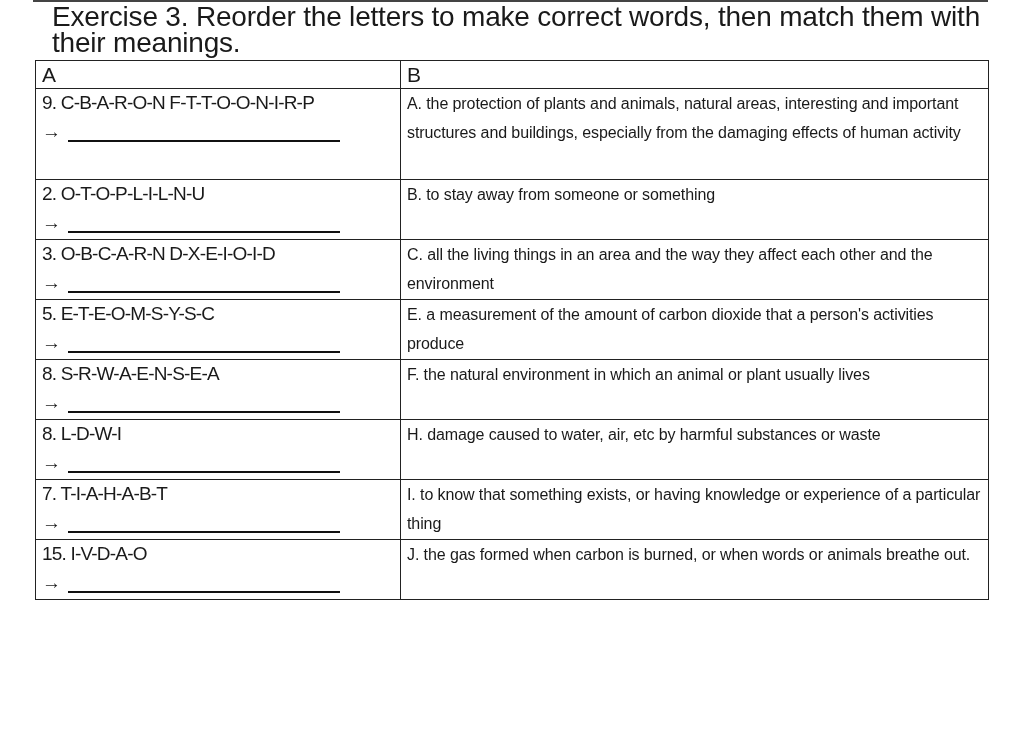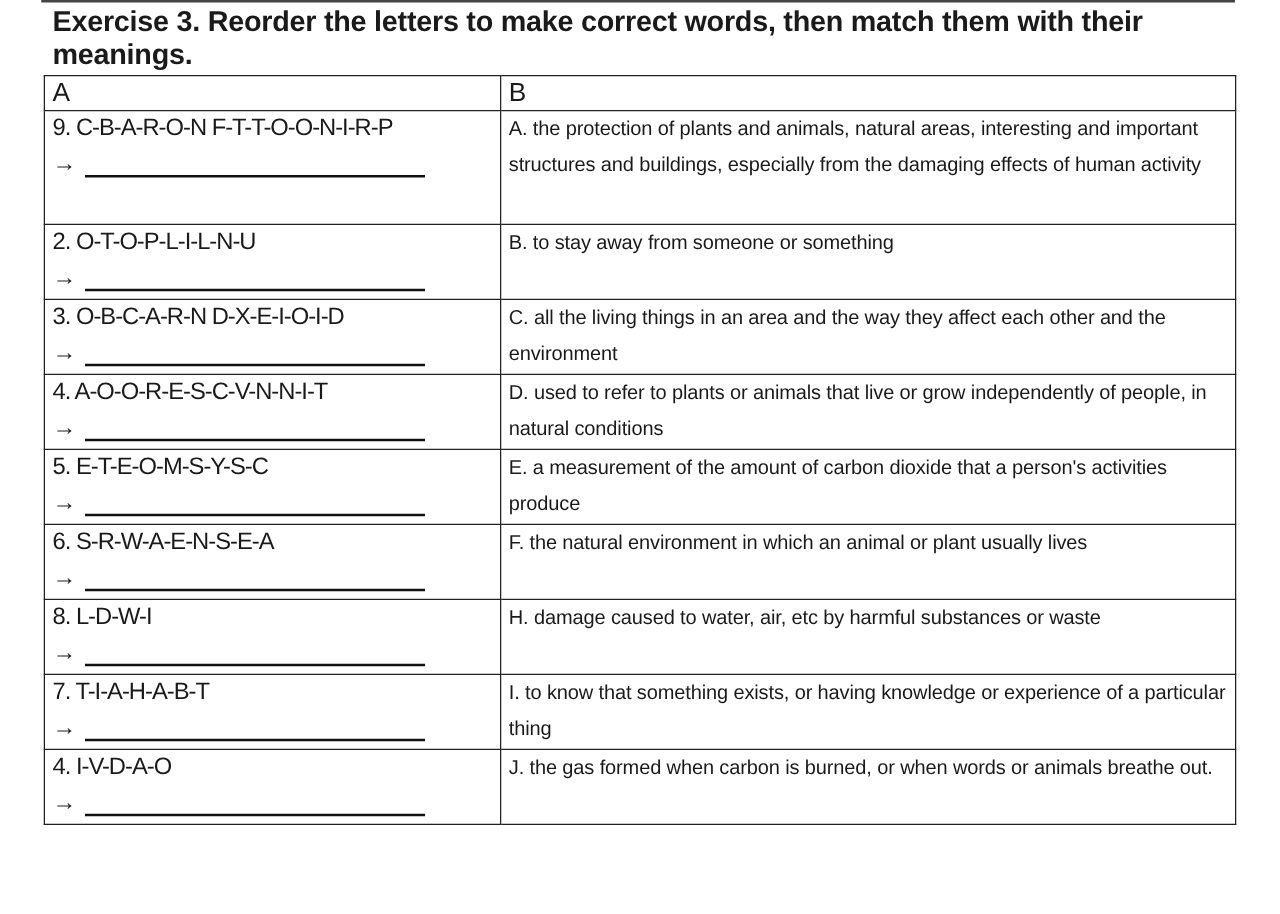--- a/index.html
+++ b/index.html
@@ -1,18 +1,18 @@
 <!DOCTYPE html>
 <html><head>
 <meta charset="utf-8">
 <style>
   html, body { margin: 0; padding: 0; background: #ffffff; }
   body { width: 1024px; height: 731px; position: relative; overflow: hidden; font-family: "Liberation Sans", sans-serif; color: #1a1a1a; }
   .top-rule { position: absolute; left: 33px; top: 0; width: 955px; height: 2px; background: #444; }
-  .title { position: absolute; left: 42px; top: 4px; width: 960px; font-family: "Liberation Sans", sans-serif; font-weight: bold; font-size: 23px; line-height: 26px; color: #1a1a1a; letter-spacing: -0.2px; }
+  .title { position: absolute; left: 52px; top: 4px; width: 960px; font-family: "Liberation Sans", sans-serif; font-weight: normal; font-size: 28px; line-height: 26px; color: #1a1a1a; letter-spacing: -0.2px; }
   table.ex { position: absolute; left: 35px; top: 60px; width: 953px; border-collapse: collapse; table-layout: fixed; }
   table.ex td, table.ex th { border: 1.6px solid #222; vertical-align: top; padding: 0 6px; font-weight: normal; text-align: left; }
   col.colA { width: 365px; }
   col.colB { width: 588px; }
   th { font-size: 21px; line-height: 27px; height: 27px; }
   td.a { font-family: "Liberation Sans", sans-serif; font-size: 19px; line-height: 28px; letter-spacing: -0.8px; }
   td.b { font-family: "Liberation Sans", sans-serif; font-size: 16px; line-height: 29px; letter-spacing: -0.1px; }
   .arrow-line { display: flex; align-items: flex-end; height: 29px; }
   .arrow { font-size: 19px; width: 26px; }
   .blank { display: inline-block; width: 272px; border-bottom: 2px solid #111; height: 18px; margin-bottom: 4px; }
@@ -62,41 +62,31 @@
         <div>3. O-B-C-A-R-N D-X-E-I-O-I-D</div>
         <div class="arrow-line">
             <span class="arrow">→</span>
             <span class="blank"></span>
           </div>
       </td>
       <td class="b">C. all the living things in an area and the way they affect each other and the environment</td>
     </tr>
     <tr class="rn">
       <td class="a">
-        <div>4. A-O-O-R-E-S-C-V-N-N-I-T</div>
-        <div class="arrow-line">
-            <span class="arrow">→</span>
-            <span class="blank"></span>
-          </div>
-      </td>
-      <td class="b">D. used to refer to plants or animals that live or grow independently of people, in natural conditions</td>
-    </tr>
-    <tr class="rn">
-      <td class="a">
         <div>5. E-T-E-O-M-S-Y-S-C</div>
         <div class="arrow-line">
             <span class="arrow">→</span>
             <span class="blank"></span>
           </div>
       </td>
       <td class="b">E. a measurement of the amount of carbon dioxide that a person's activities produce</td>
     </tr>
     <tr class="rn">
       <td class="a">
-        <div>6. S-R-W-A-E-N-S-E-A</div>
+        <div>8. S-R-W-A-E-N-S-E-A</div>
         <div class="arrow-line">
             <span class="arrow">→</span>
             <span class="blank"></span>
           </div>
       </td>
       <td class="b">F. the natural environment in which an animal or plant usually lives</td>
     </tr>
     <tr class="rn">
       <td class="a">
         <div>8. L-D-W-I</div>
@@ -112,21 +102,21 @@
         <div>7. T-I-A-H-A-B-T</div>
         <div class="arrow-line">
             <span class="arrow">→</span>
             <span class="blank"></span>
           </div>
       </td>
       <td class="b">I. to know that something exists, or having knowledge or experience of a particular thing</td>
     </tr>
     <tr class="rn">
       <td class="a">
-        <div>4. I-V-D-A-O</div>
+        <div>15. I-V-D-A-O</div>
         <div class="arrow-line">
             <span class="arrow">→</span>
             <span class="blank"></span>
           </div>
       </td>
       <td class="b">J. the gas formed when carbon is burned, or when words or animals breathe out.</td>
     </tr>
   </tbody>
 </table>
 

